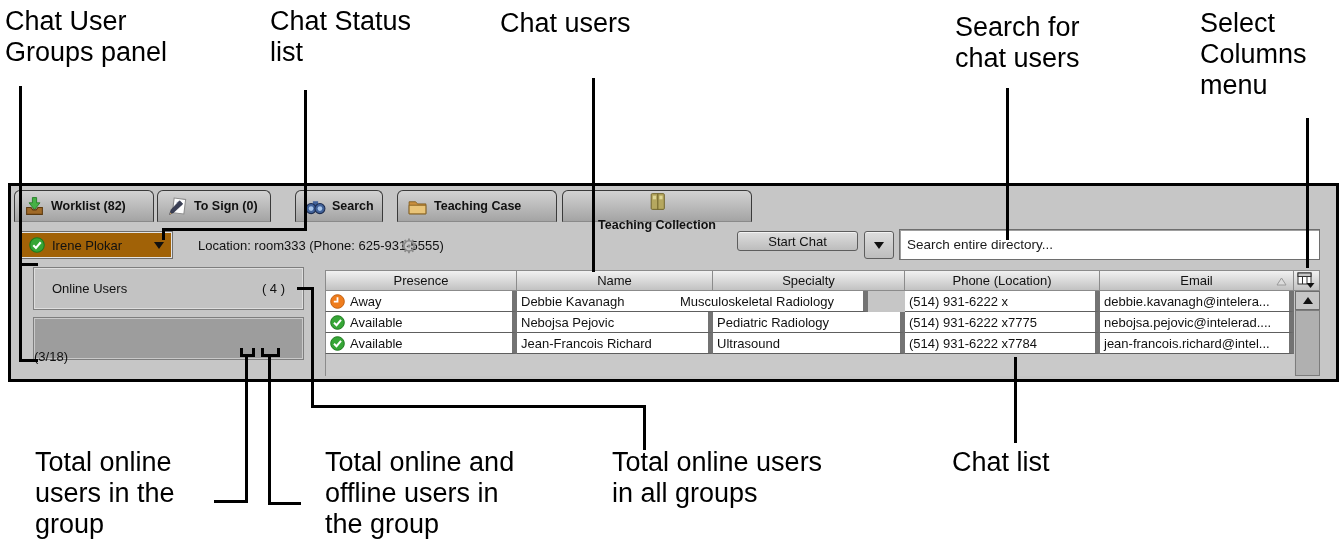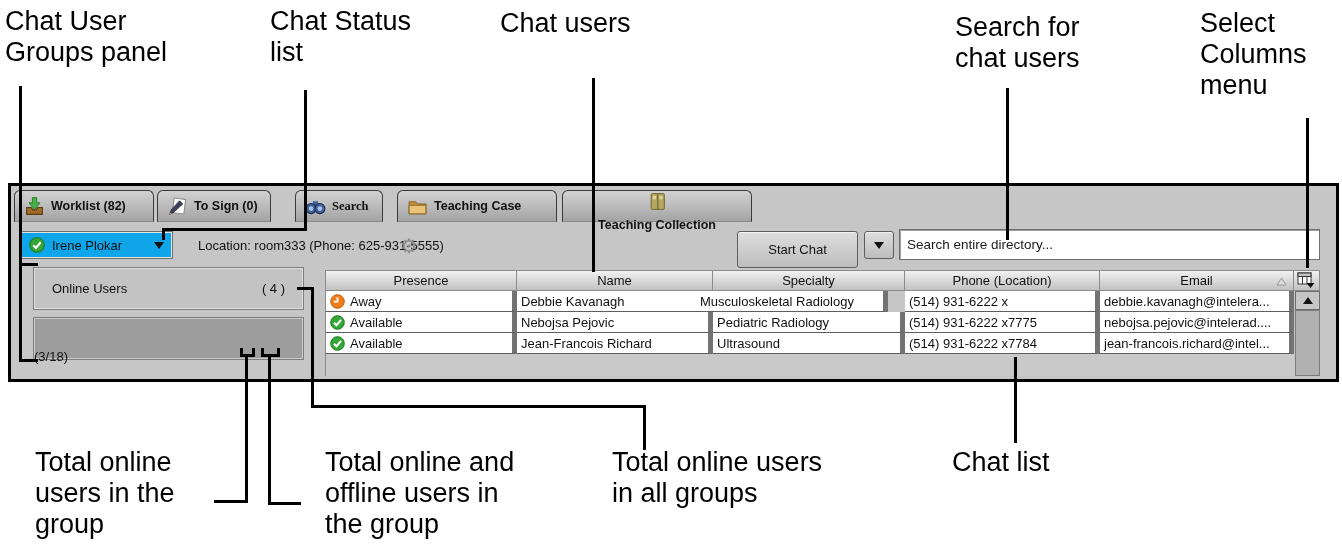--- a/index.html
+++ b/index.html
@@ -22,21 +22,21 @@
   .tab-icon{width:21px;height:21px;display:inline-block;flex:0 0 auto;}
   
   .btn3d{position:absolute;background:linear-gradient(#dedede,#bdbdbd);border:1px solid #5d5d5d;
          border-radius:3px;box-shadow:inset 0 1px 0 #f2f2f2;box-sizing:border-box;
          display:flex;align-items:center;justify-content:center;font-size:13px;color:#111;}
   .tri-down{width:0;height:0;border-left:5px solid transparent;border-right:5px solid transparent;
             border-top:7px solid #111;}
   .tri-up{width:0;height:0;border-left:5px solid transparent;border-right:5px solid transparent;
           border-bottom:7px solid #111;}
   
-  #status-dd{position:absolute;left:20px;top:231px;width:153px;height:28px;background:#0ea5e9;
+  #status-dd{position:absolute;left:20px;top:231px;width:153px;height:28px;background:#a16207;
              border:1px solid #6e6e6e;box-shadow:inset 0 0 0 1px #e4e4e4;box-sizing:border-box;
              display:flex;align-items:center;gap:7px;padding:0 8px;font-size:13px;color:#111;}
   
   #search-input{position:absolute;left:899px;top:229px;width:421px;height:31px;box-sizing:border-box;
                 background:#fff;border:1px solid #6e6e6e;box-shadow:inset 1px 1px 0 #9e9e9e;
                 font-family:"Liberation Sans",sans-serif;font-size:13.5px;color:#1a1a1a;padding:0 7px;}
   
   .group-btn{position:absolute;left:33px;width:271px;height:43px;box-sizing:border-box;
              border:1px solid #7e7e7e;box-shadow:inset 0 0 0 1px #dedede;
              display:flex;align-items:center;font-size:13px;color:#111;}
@@ -96,21 +96,21 @@
       <svg viewBox="0 0 20 20" width="21" height="21">
           <rect x="6" y="2.5" width="11" height="14" fill="#fdfdfd" stroke="#8a8a8a" transform="rotate(7 11 9)"></rect>
           <line x1="9" y1="6" x2="14" y2="6" stroke="#b8c4d8"></line>
           <line x1="9" y1="8.5" x2="14" y2="8.5" stroke="#b8c4d8"></line>
           <path d="M2.5 17.5 L4 13 L12 4.5 L15 7.5 L6.5 15.5 Z" fill="#3a3f55" stroke="#23263a" stroke-width="0.6"></path>
           <path d="M2.5 17.5 L4.5 16.8 L3.2 15.6 Z" fill="#c9a36a"></path>
         </svg>
     </span>
     <span class="tab-label">To Sign (0)</span>
   </div>
-  <div class="tab" style="left:295px;width:88px;font-family:Liberation Serif, serif;">
+  <div class="tab" style="left:295px;width:88px;">
     <span class="tab-icon">
       <svg viewBox="0 0 20 20" width="21" height="21">
           <rect x="7.5" y="5" width="5" height="5" fill="#41629a"></rect>
           <circle cx="5.8" cy="12" r="4.8" fill="#41629a" stroke="#1d2c4e"></circle>
           <circle cx="14.2" cy="12" r="4.8" fill="#41629a" stroke="#1d2c4e"></circle>
           <circle cx="5.8" cy="12" r="2.2" fill="#a9c6ea"></circle>
           <circle cx="14.2" cy="12" r="2.2" fill="#a9c6ea"></circle>
         </svg>
     </span>
     <span class="tab-label">Search</span>
@@ -141,21 +141,21 @@
         <circle cx="7.5" cy="7.5" r="6.8" fill="#36a636" stroke="#1d7a1d"></circle>
         <path d="M4 7.7 L6.5 10.2 L11 4.9" stroke="#fff" stroke-width="2" fill="none"></path>
       </svg>
     <span style="flex:1">Irene Plokar</span>
     <span class="tri-down"></span>
   </div>
 
   <div class="abs" style="left:198px;top:238px;font-size:13px;color:#111;">Location: room333 (Phone: 625-931-5555)</div>
   <div class="abs gear" style="left:400px;top:236px;">⚙</div>
 
-  <div class="btn3d" style="left:737px;top:231px;width:121px;height:37px;">
+  <div class="btn3d" style="left:737px;top:231px;width:121px;height:20px;">
     <span>Start Chat</span>
   </div>
   <div class="btn3d" style="left:864px;top:231px;width:30px;height:28px;">
     <span class="tri-down"></span>
   </div>
 
   <input id="search-input" type="text" value="Search entire directory..." style="">
 
   <div class="group-btn" style="top:267px;background:#c3c3c3;">
     <span style="padding-left:18px;flex:1;">Online Users</span>
@@ -197,21 +197,21 @@
   <div class="td" style="left:325px;top:291px;width:192px;border-left:1px solid #8b8b8b;">
     <svg class="picon" viewBox="0 0 15 15">
         <circle cx="7.5" cy="7.5" r="6.8" fill="#ef7d1d" stroke="#c25f0e"></circle>
         <path d="M7.5 3.3 V7.7 H3.8" stroke="#fff" stroke-width="1.8" fill="none"></path>
       </svg>
     <span>Away</span>
   </div>
   <div class="td" style="left:517px;top:291px;width:196px;">
       <span>Debbie Kavanagh</span>
     </div>
-  <div class="td" style="left:696px;top:291px;width:192px;text-align:right;">
+  <div class="td" style="left:676px;top:291px;width:192px;text-align:right;">
       <span>Musculoskeletal Radiology</span>
     </div>
   <div class="td" style="left:905px;top:291px;width:195px;">
       <span>(514) 931-6222 x</span>
     </div>
   <div class="td" style="left:1100px;top:291px;width:194px;">
       <span>debbie.kavanagh@intelera...</span>
     </div>
 
   <div class="td" style="left:325px;top:312px;width:192px;border-left:1px solid #8b8b8b;">

